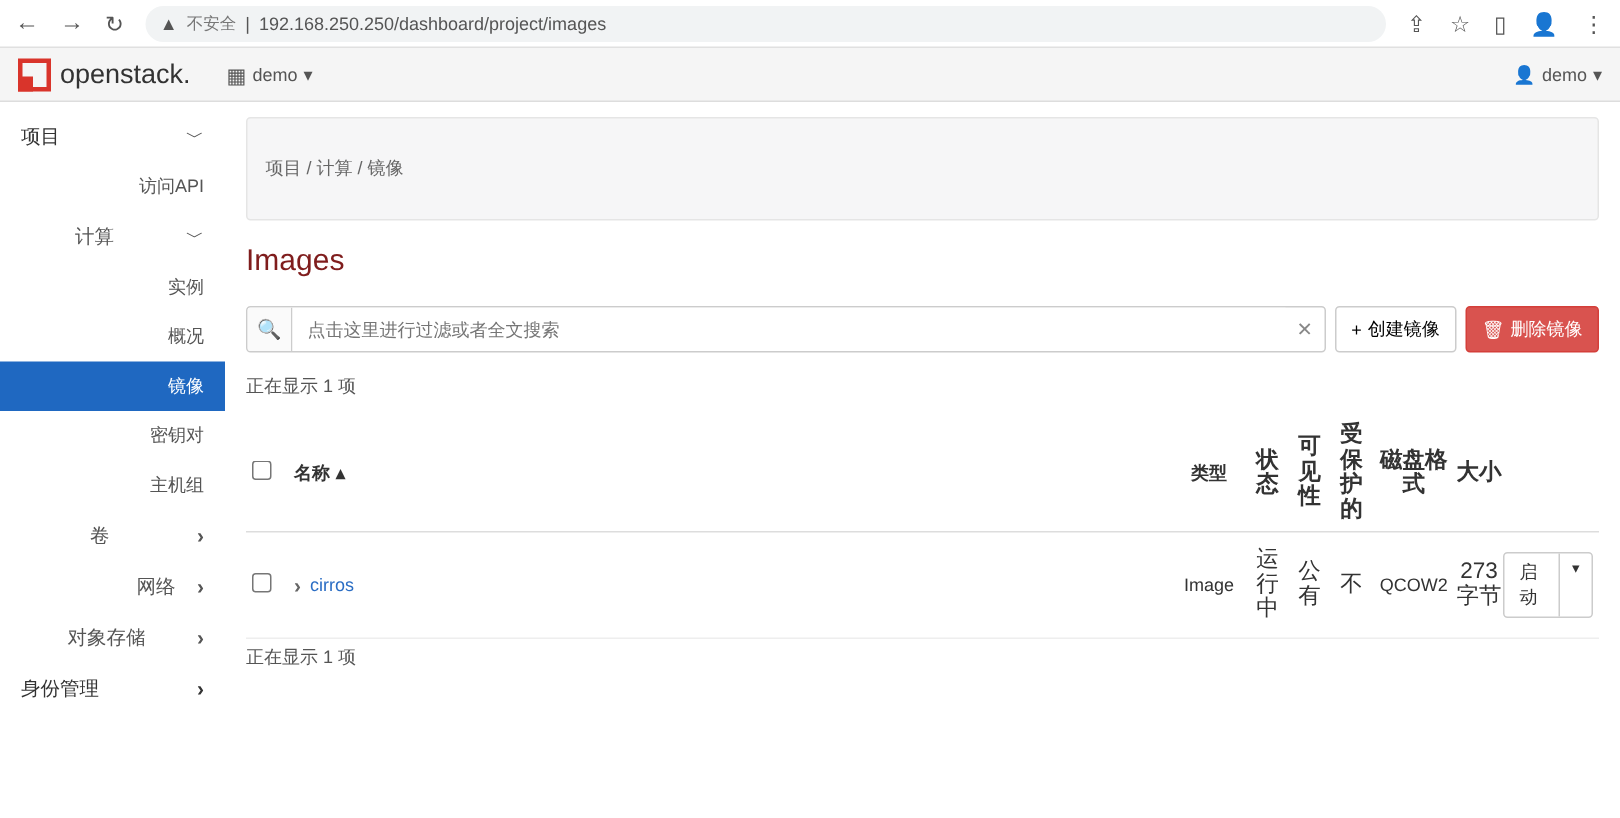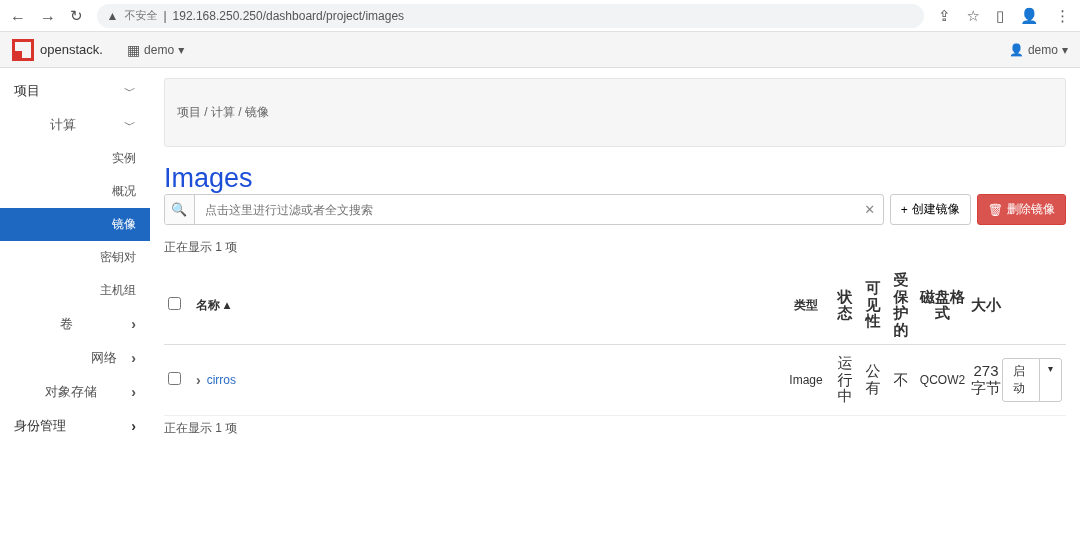--- a/index.html
+++ b/index.html
@@ -10,39 +10,39 @@
 .browser-bar .nav-btn { color: #555; font-size: 16px; cursor: pointer; }
 .browser-bar .reload { font-size: 15px; }
 .addr-bar { flex: 1; height: 24px; background: #f1f3f4; border-radius: 12px; display: flex; align-items: center; padding: 0 10px; color: #555; font-size: 12px; gap: 6px; }
 .addr-bar .warn { color: #777; font-size: 11px; }
 .chrome-icons { display: flex; gap: 16px; color: #555; font-size: 15px; }
 
 
 .top-header { height: 36px; background: #f5f5f5; border-bottom: 1px solid #ddd; display: flex; align-items: center; padding: 0 12px; }
 .logo-sq { width: 22px; height: 22px; border: 3px solid #d9342b; position: relative; margin-right: 6px; }
 .logo-sq::after { content: ""; position: absolute; left: -3px; bottom: -3px; width: 10px; height: 10px; background: #d9342b; }
-.brand { font-size: 13px; color: #333; }
+.brand { font-size: 18px; color: #333; }
 .proj-sel { margin-left: 24px; font-size: 12px; color: #555; display: flex; align-items: center; gap: 4px; cursor: pointer; }
 .proj-sel .dot { font-size: 14px; }
 .spacer { flex: 1; }
 .user-sel { font-size: 12px; color: #555; display: flex; align-items: center; gap: 4px; cursor: pointer; }
 
 
 .layout { display: flex; }
 .sidebar { width: 150px; background: #fff; padding-top: 6px; }
 .side-item { display: flex; align-items: center; justify-content: space-between; padding: 8px 14px; font-size: 13px; color: #333; cursor: pointer; }
 .side-item.sub { padding-left: 28px; justify-content: flex-end; padding-right: 14px; color: #555; }
 .side-item.sub2 { padding-right: 14px; justify-content: flex-end; color: #555; font-size: 12px; }
 .side-item.active { background: #1f68c1; color: #fff; }
 .side-item .chev { font-size: 12px; color: #555; }
 .side-item .chev-r { font-size: 14px; font-weight: bold; }
 
 .main { flex: 1; padding: 10px 14px; }
 .crumb-bar { background: #f6f6f7; border: 1px solid #e5e5e5; border-radius: 3px; padding: 25px 12px; font-size: 12px; color: #666; margin-bottom: 16px; }
-.page-title { font-size: 27px; font-weight: 400; color: #1d4ed8; }
+.page-title { font-size: 20px; font-weight: 400; color: #7f1d1d; margin-bottom: 18px; }
 
 .toolbar { display: flex; gap: 6px; margin-bottom: 10px; }
 .search-wrap { flex: 1; display: flex; border: 1px solid #ccc; border-radius: 3px; overflow: hidden; }
 .search-ico { width: 30px; display: flex; align-items: center; justify-content: center; border-right: 1px solid #ccc; color: #777; background: #fafafa; }
 .search-inp { flex: 1; border: none; outline: none; padding: 6px 10px; font-size: 12px; }
 .search-clear { width: 26px; display: flex; align-items: center; justify-content: center; color: #888; cursor: pointer; }
 .btn { border: 1px solid #ccc; background: #fff; padding: 6px 10px; font-size: 12px; border-radius: 3px; cursor: pointer; display: flex; align-items: center; gap: 4px; }
 .btn-danger { background: #d9534f; color: #fff; border-color: #d43f3a; }
 
 .count-line { font-size: 12px; color: #555; padding: 4px 0 10px; }
@@ -104,20 +104,23 @@
     <span>▾</span>
   </div>
 </div>
 
 <div class="layout">
 
   <div class="sidebar">
     <div class="side-item">
       <span>项目</span>
       <span class="chev">﹀</span>
+    </div>
+    <div class="side-item sub2">
+      <span>访问API</span>
     </div>
     <div class="side-item sub" style="justify-content:space-between;padding-left:50px;">
       <span>计算</span>
       <span class="chev">﹀</span>
     </div>
     <div class="side-item sub2">
       <span>实例</span>
     </div>
     <div class="side-item sub2">
       <span>概况</span>

